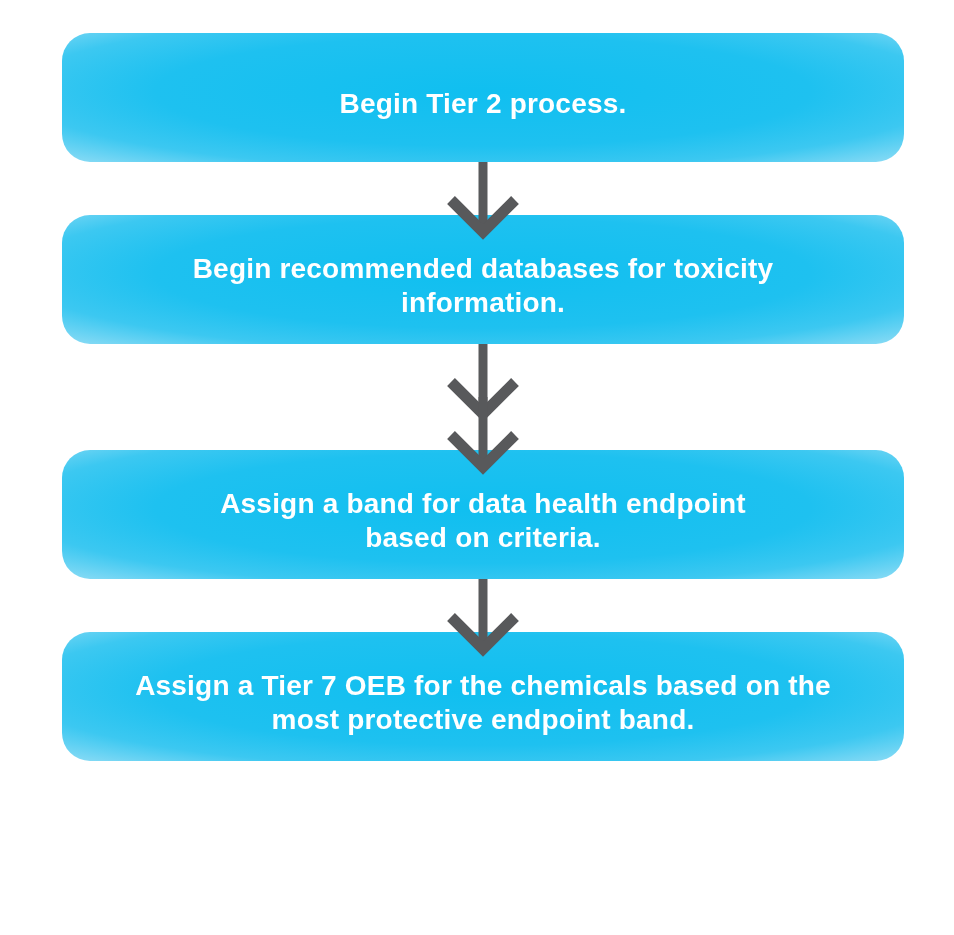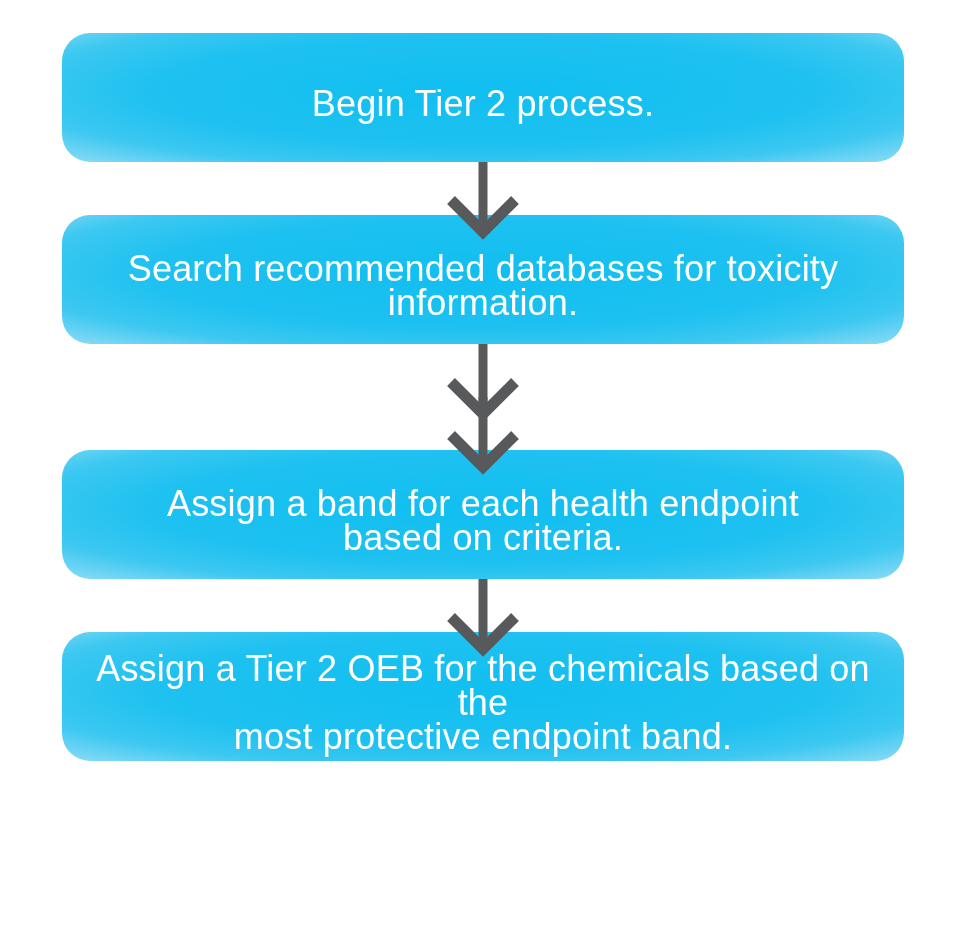--- a/index.html
+++ b/index.html
@@ -38,23 +38,23 @@
       var(--box-mid) 55%,
       var(--box-soft) 78%,
       var(--box-edge) 100%);
     display:flex;
     align-items:center;
     justify-content:center;
     text-align:center;
   }
   .flow-box .label{
     color:var(--text);
-    font-size:36px;
+    font-size:28px;
     line-height:34px;
-    font-weight:400;
+    font-weight:700;
     letter-spacing:0.2px;
     white-space:pre-line;
     padding:0 20px;
     margin-top:12px;
   }
   .connector{
     position:relative;
     height:53px;
     width:100%;
     z-index:2;
@@ -79,50 +79,50 @@
     </div>
 
     <div class="connector">
       <svg width="72" height="74" viewBox="0 0 72 74">
         <line x1="36" y1="0" x2="36" y2="62" stroke="#58595b" stroke-width="9"></line>
         <polyline points="4,38 36,70 68,38" fill="none" stroke="#58595b" stroke-width="11"></polyline>
       </svg>
     </div>
 
     <div class="flow-box">
-      <div class="label">Search recommended databases for toxicity
+      <div class="label">Begin recommended databases for toxicity
 information.</div>
     </div>
 
     <div class="connector">
       <svg width="72" height="74" viewBox="0 0 72 74">
         <line x1="36" y1="0" x2="36" y2="62" stroke="#58595b" stroke-width="9"></line>
         <polyline points="4,38 36,70 68,38" fill="none" stroke="#58595b" stroke-width="11"></polyline>
       </svg>
     </div>
 
 
     <div class="connector">
       <svg width="72" height="74" viewBox="0 0 72 74">
         <line x1="36" y1="0" x2="36" y2="62" stroke="#58595b" stroke-width="9"></line>
         <polyline points="4,38 36,70 68,38" fill="none" stroke="#58595b" stroke-width="11"></polyline>
       </svg>
     </div>
 
     <div class="flow-box">
-      <div class="label">Assign a band for each health endpoint
+      <div class="label">Assign a band for data health endpoint
 based on criteria.</div>
     </div>
 
     <div class="connector">
       <svg width="72" height="74" viewBox="0 0 72 74">
         <line x1="36" y1="0" x2="36" y2="62" stroke="#58595b" stroke-width="9"></line>
         <polyline points="4,38 36,70 68,38" fill="none" stroke="#58595b" stroke-width="11"></polyline>
       </svg>
     </div>
 
     <div class="flow-box">
-      <div class="label">Assign a Tier 2 OEB for the chemicals based on the
+      <div class="label">Assign a Tier 7 OEB for the chemicals based on the
 most protective endpoint band.</div>
     </div>
 
   </div>
 </div>
 
 </body></html>

